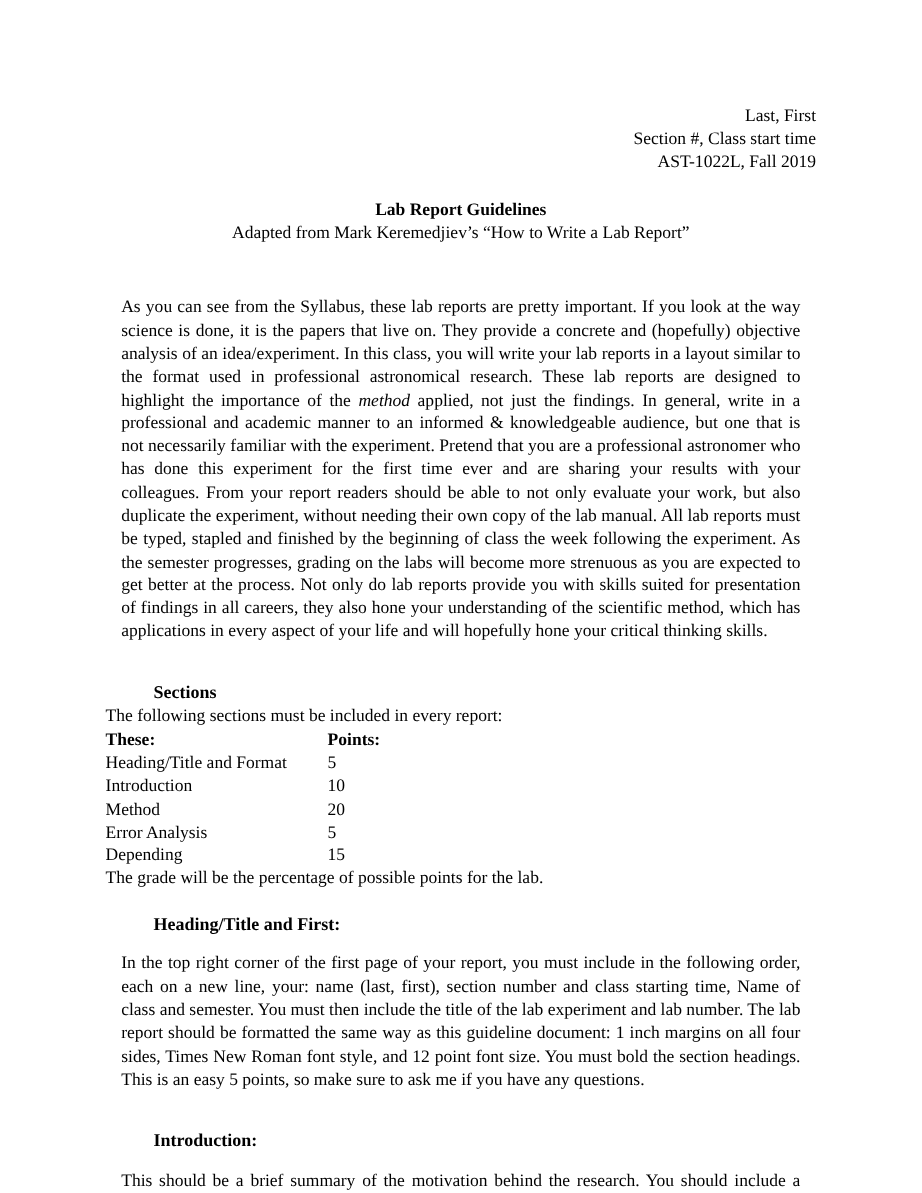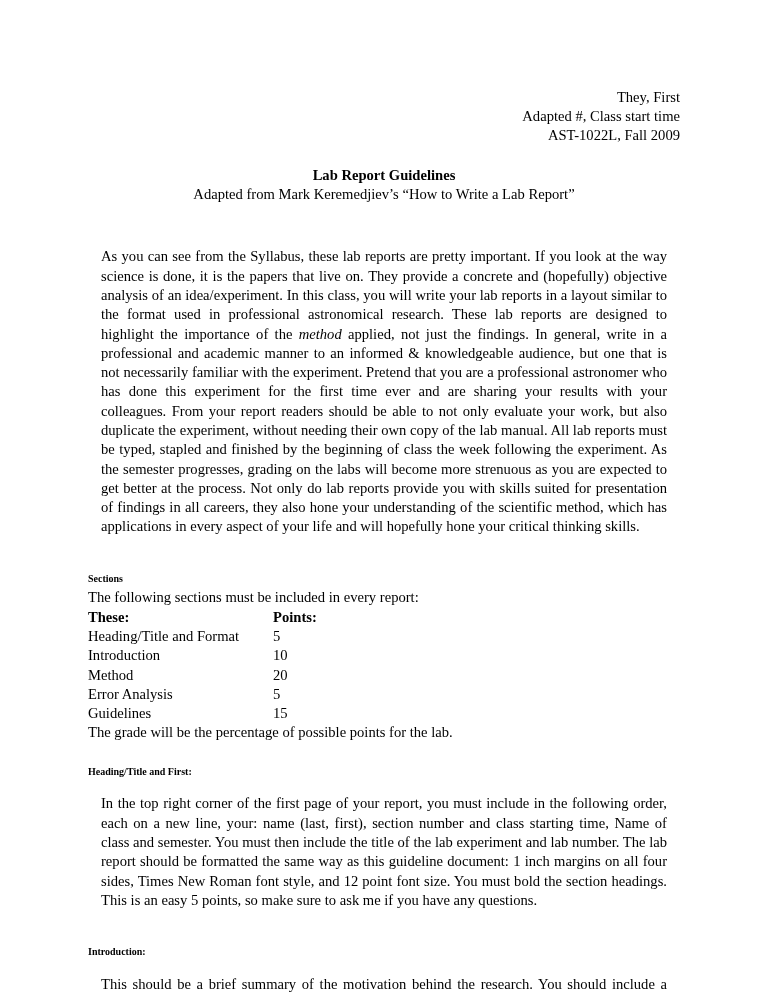--- a/index.html
+++ b/index.html
@@ -50,22 +50,23 @@
     font-size: 14.6px;
     line-height: 19.3px;
     margin: 13px;
     hyphens: none;
   }
   .intro-para {
     margin-top: 24px !important;
   }
   .section-head {
     font-weight: bold;
-    font-size: 10px;
+    font-size: 15px;
     line-height: 19.3px;
+    margin-left: 40px;
   }
   .plain-line {
     font-size: 14.6px;
     line-height: 19.3px;
   }
   .italic-line {
     font-size: 14.6px;
     line-height: 19.3px;
   }
   .spacer-line {
@@ -89,23 +90,23 @@
     font-weight: bold;
   }
   em { font-style: italic; }
 </style>
 </head>
 <body>
 
 <div class="page">
 
   <div class="header-block">
-    <span class="header-line">They, First</span>
-    <span class="header-line">Adapted #, Class start time</span>
-    <span class="header-line">AST-1022L, Fall 2009</span>
+    <span class="header-line">Last, First</span>
+    <span class="header-line">Section #, Class start time</span>
+    <span class="header-line">AST-1022L, Fall 2019</span>
   </div>
 
   <div class="title-block">
     <span class="doc-title">Lab Report Guidelines</span>
     <span class="doc-subtitle">Adapted from Mark Keremedjiev’s “How to Write a Lab Report”</span>
   </div>
 
   <div class="spacer-line"></div>
 
   <p class="body-text intro-para"><span>As you can see from the Syllabus, these lab reports are pretty important. If you look at the way science is done, it is the papers that live on. They provide a concrete and (hopefully) objective analysis of an idea/experiment. In this class, you will write your lab reports in a layout similar to the format used in professional astronomical research. These lab reports are designed to highlight the importance of the </span><em>method</em><span> applied, not just the findings. In general, write in a professional and academic manner to an informed &amp; knowledgeable audience, but one that is not necessarily familiar with the experiment. Pretend that you are a professional astronomer who has done this experiment for the first time ever and are sharing your results with your colleagues. From your report readers should be able to not only evaluate your work, but also duplicate the experiment, without needing their own copy of the lab manual. All lab reports must be typed, stapled and finished by the beginning of class the week following the experiment. As the semester progresses, grading on the labs will become more strenuous as you are expected to get better at the process. Not only do lab reports provide you with skills suited for presentation of findings in all careers, they also hone your understanding of the scientific method, which has applications in every aspect of your life and will hopefully hone your critical thinking skills.</span></p>
@@ -131,21 +132,21 @@
       </tr>
       <tr>
         <td class="col-name">Method</td>
         <td class="col-points">20</td>
       </tr>
       <tr>
         <td class="col-name">Error Analysis</td>
         <td class="col-points">5</td>
       </tr>
       <tr>
-        <td class="col-name">Guidelines</td>
+        <td class="col-name">Depending</td>
         <td class="col-points">15</td>
       </tr>
     </tbody>
   </table>
 
   <div class="italic-line">The grade will be the percentage of possible points for the lab.</div>
 
   <div class="spacer-line"></div>
 
   <div class="section-head">Heading/Title and First:</div>

